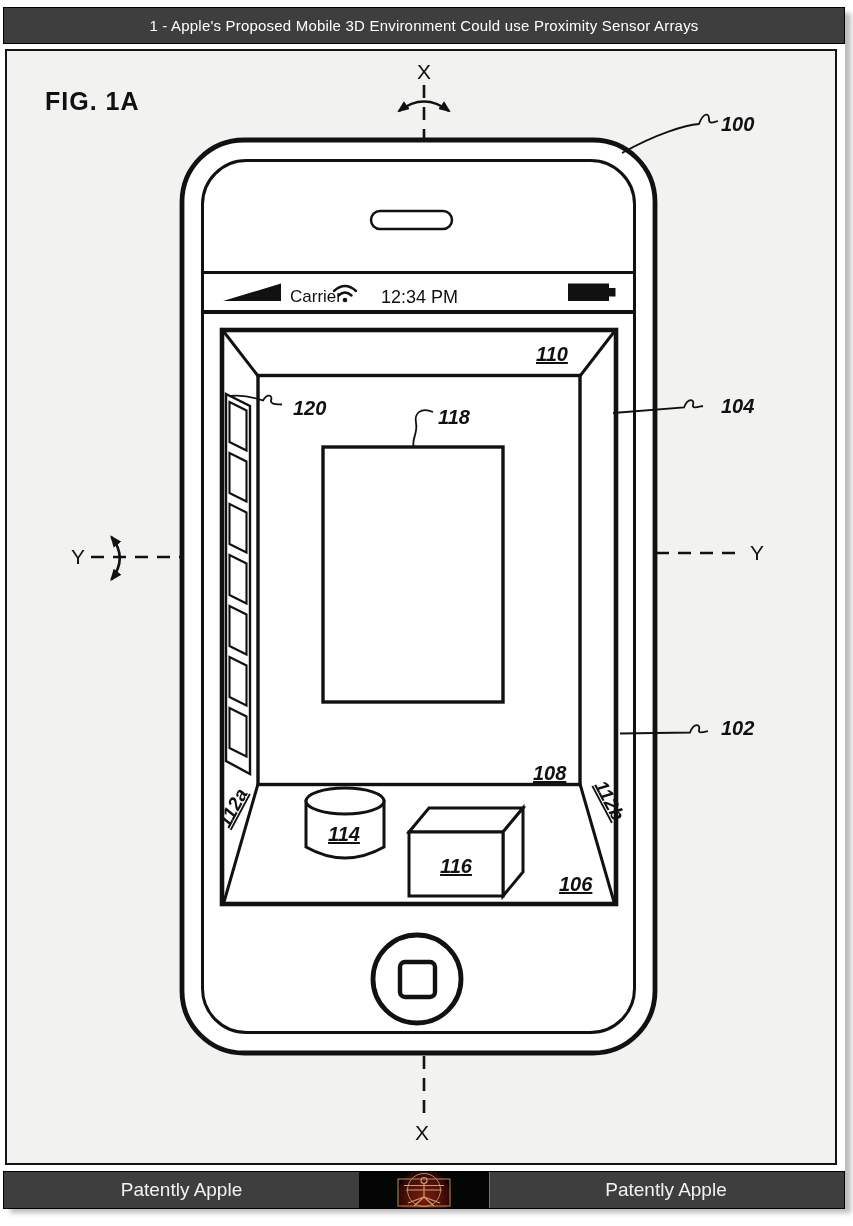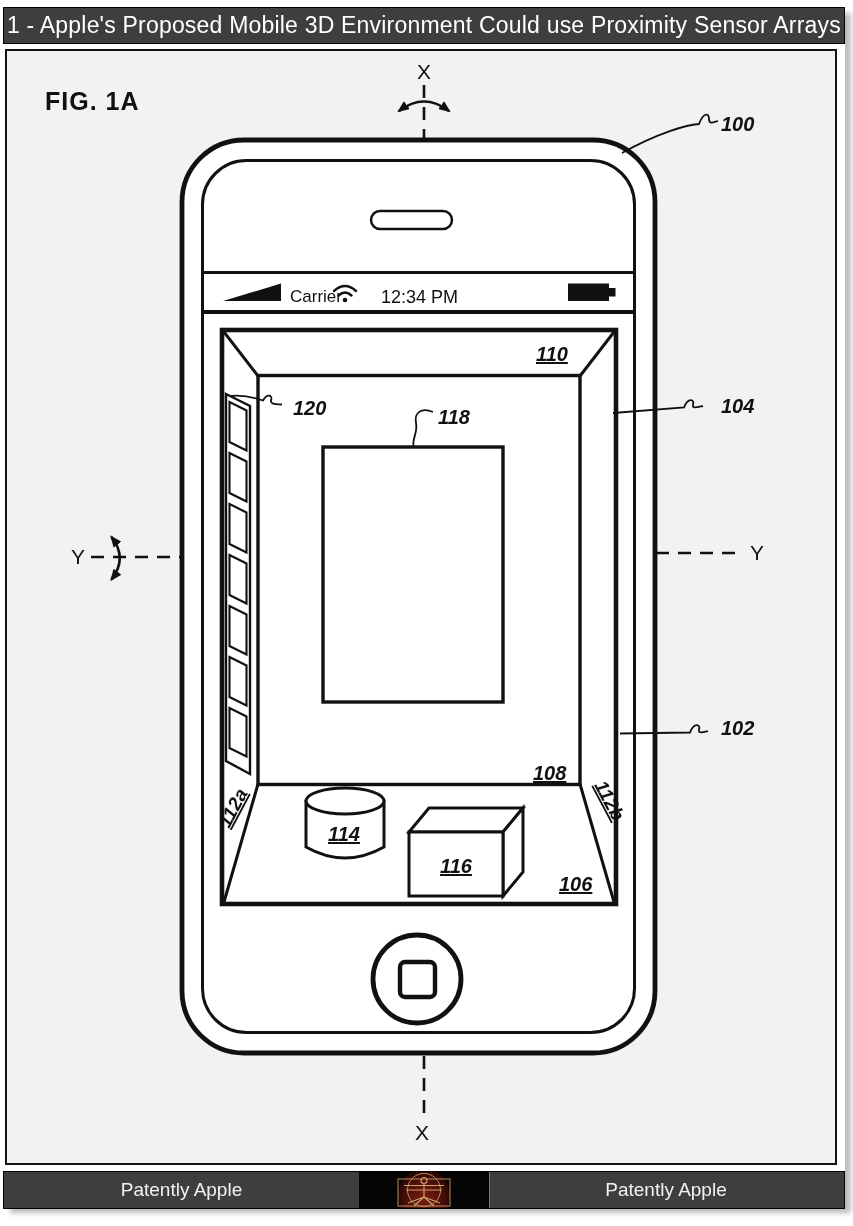--- a/index.html
+++ b/index.html
@@ -12,21 +12,21 @@
     position:absolute;left:4px;top:8px;width:841px;height:1200px;
     box-shadow:6px 5px 5px #bdbdbd;
     pointer-events:none;
   }
   .bar{
     position:absolute;left:3px;width:842px;
     background:#3e3e3e;border:1px solid #000;
     color:#fff;display:flex;align-items:center;justify-content:center;
     box-sizing:border-box;
   }
-  .header{top:7px;height:37px;font-size:23px;letter-spacing:.2px;}
+  .header{top:7px;height:37px;font-size:15px;letter-spacing:.2px;}
   .figure-box{
     position:absolute;left:5px;top:49px;width:832px;height:1116px;
     background:#f2f2f1;border:2px solid #151515;box-sizing:border-box;
   }
   .drawing{position:absolute;left:5px;top:49px;}
   .footer{top:1171px;height:38px;}
   .foot-label{
     position:absolute;top:0;height:100%;display:flex;align-items:center;justify-content:center;
     font-size:19px;color:#f2f2f2;
   }

